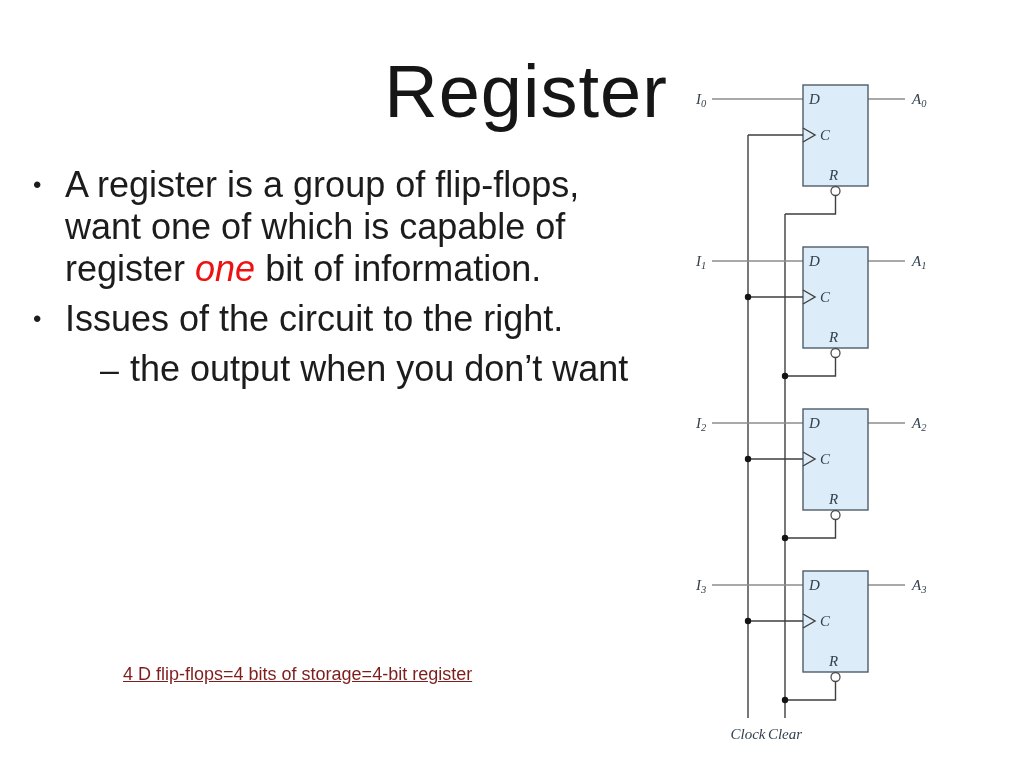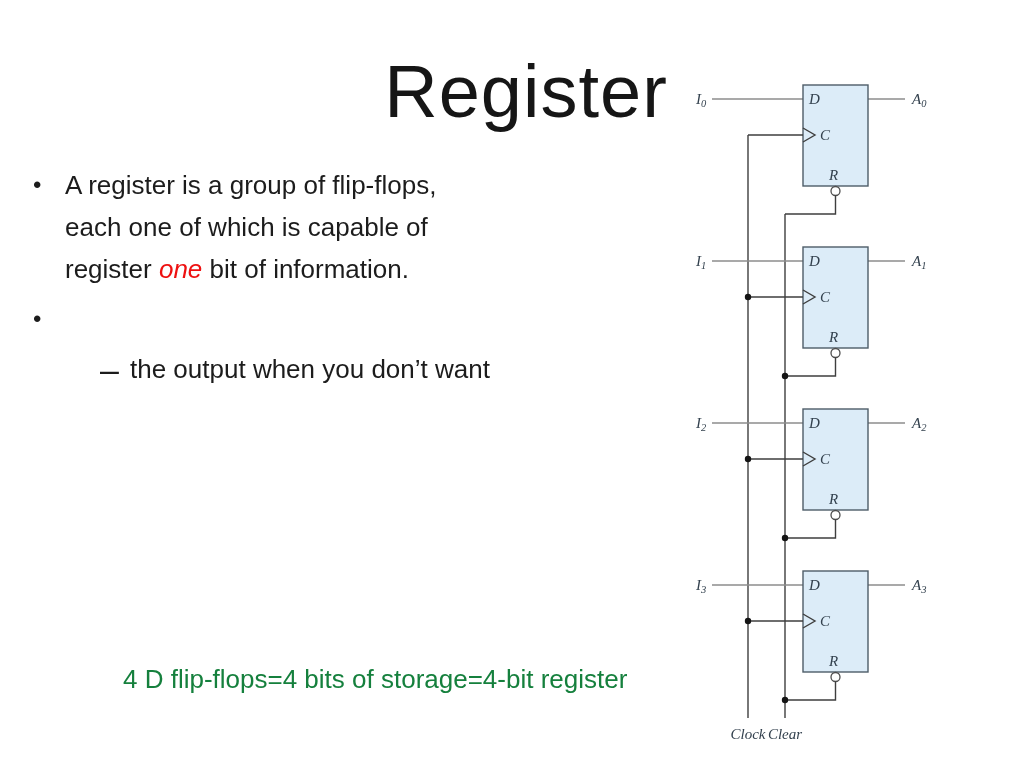--- a/index.html
+++ b/index.html
@@ -13,23 +13,23 @@
     position:absolute; top:55px; left:0; width:100%; margin:0;
     text-align:center; font-size:74px; line-height:74px; font-weight:400;
     color:#161616; letter-spacing:1px;
   }
   .bullets { position:absolute; left:25px; top:164px; width:660px; color:#1c1c1c; }
   .bullet { display:flex; align-items:flex-start; }
   .bullet + .bullet { margin-top:8px; }
   .marker1 { width:40px; padding-left:8px; box-sizing:border-box; font-size:24px; line-height:42px; flex:none; }
   .marker2 { width:30px; font-size:34px; line-height:42px; flex:none; }
   .sub-bullet { padding-left:75px; margin-top:6px; }
-  .btext { font-size:26px; line-height:42px; }
+  .btext { font-size:36px; line-height:42px; }
   .red { color:#ee1111;font-style:italic; }
-  .caption { position:absolute; left:123px; top:664px; font-size:26px; color:#15803d; }
+  .caption { position:absolute; left:123px; top:664px; font-size:18px; color:#7f1d1d;text-decoration:underline; }
   
   .circuit { position:absolute; left:680px; top:60px; }
   .ffbox  { fill:#dcecf8; stroke:#4e5d68; stroke-width:1.4; }
   .wgray  { stroke:#8c8c8c; stroke-width:1.5; fill:none; }
   .wdark  { stroke:#3e3e3e; stroke-width:1.4; fill:none; }
   .dot    { fill:#141414; stroke:none; }
   .bubble { fill:#ffffff; stroke:#4e4e4e; stroke-width:1.3; }
   .clbl   { font-family:"Liberation Serif","DejaVu Serif",serif; font-style:italic;
             font-size:15px; fill:#33414e; }
   .subts  { font-size:10.5px; }
@@ -40,27 +40,28 @@
 <div class="slide">
 
   <h1 class="title">Register</h1>
 
   <div class="bullets">
 
     <div class="bullet">
       <span class="marker1">•</span>
       <div class="btext">
         <div>A register is a group of flip-flops,</div>
-        <div>each one of which is capable of</div>
+        <div>want one of which is capable of</div>
         <div><span>register </span><span class="red">one</span><span> bit of information.</span></div>
       </div>
     </div>
 
     <div class="bullet">
       <span class="marker1">•</span>
+      <div class="btext">Issues of the circuit to the right.</div>
     </div>
 
     <div class="bullet sub-bullet">
       <span class="marker2">–</span>
       <div class="btext">
         <div>the output when you don’t want</div>
       </div>
     </div>
 
   </div>

